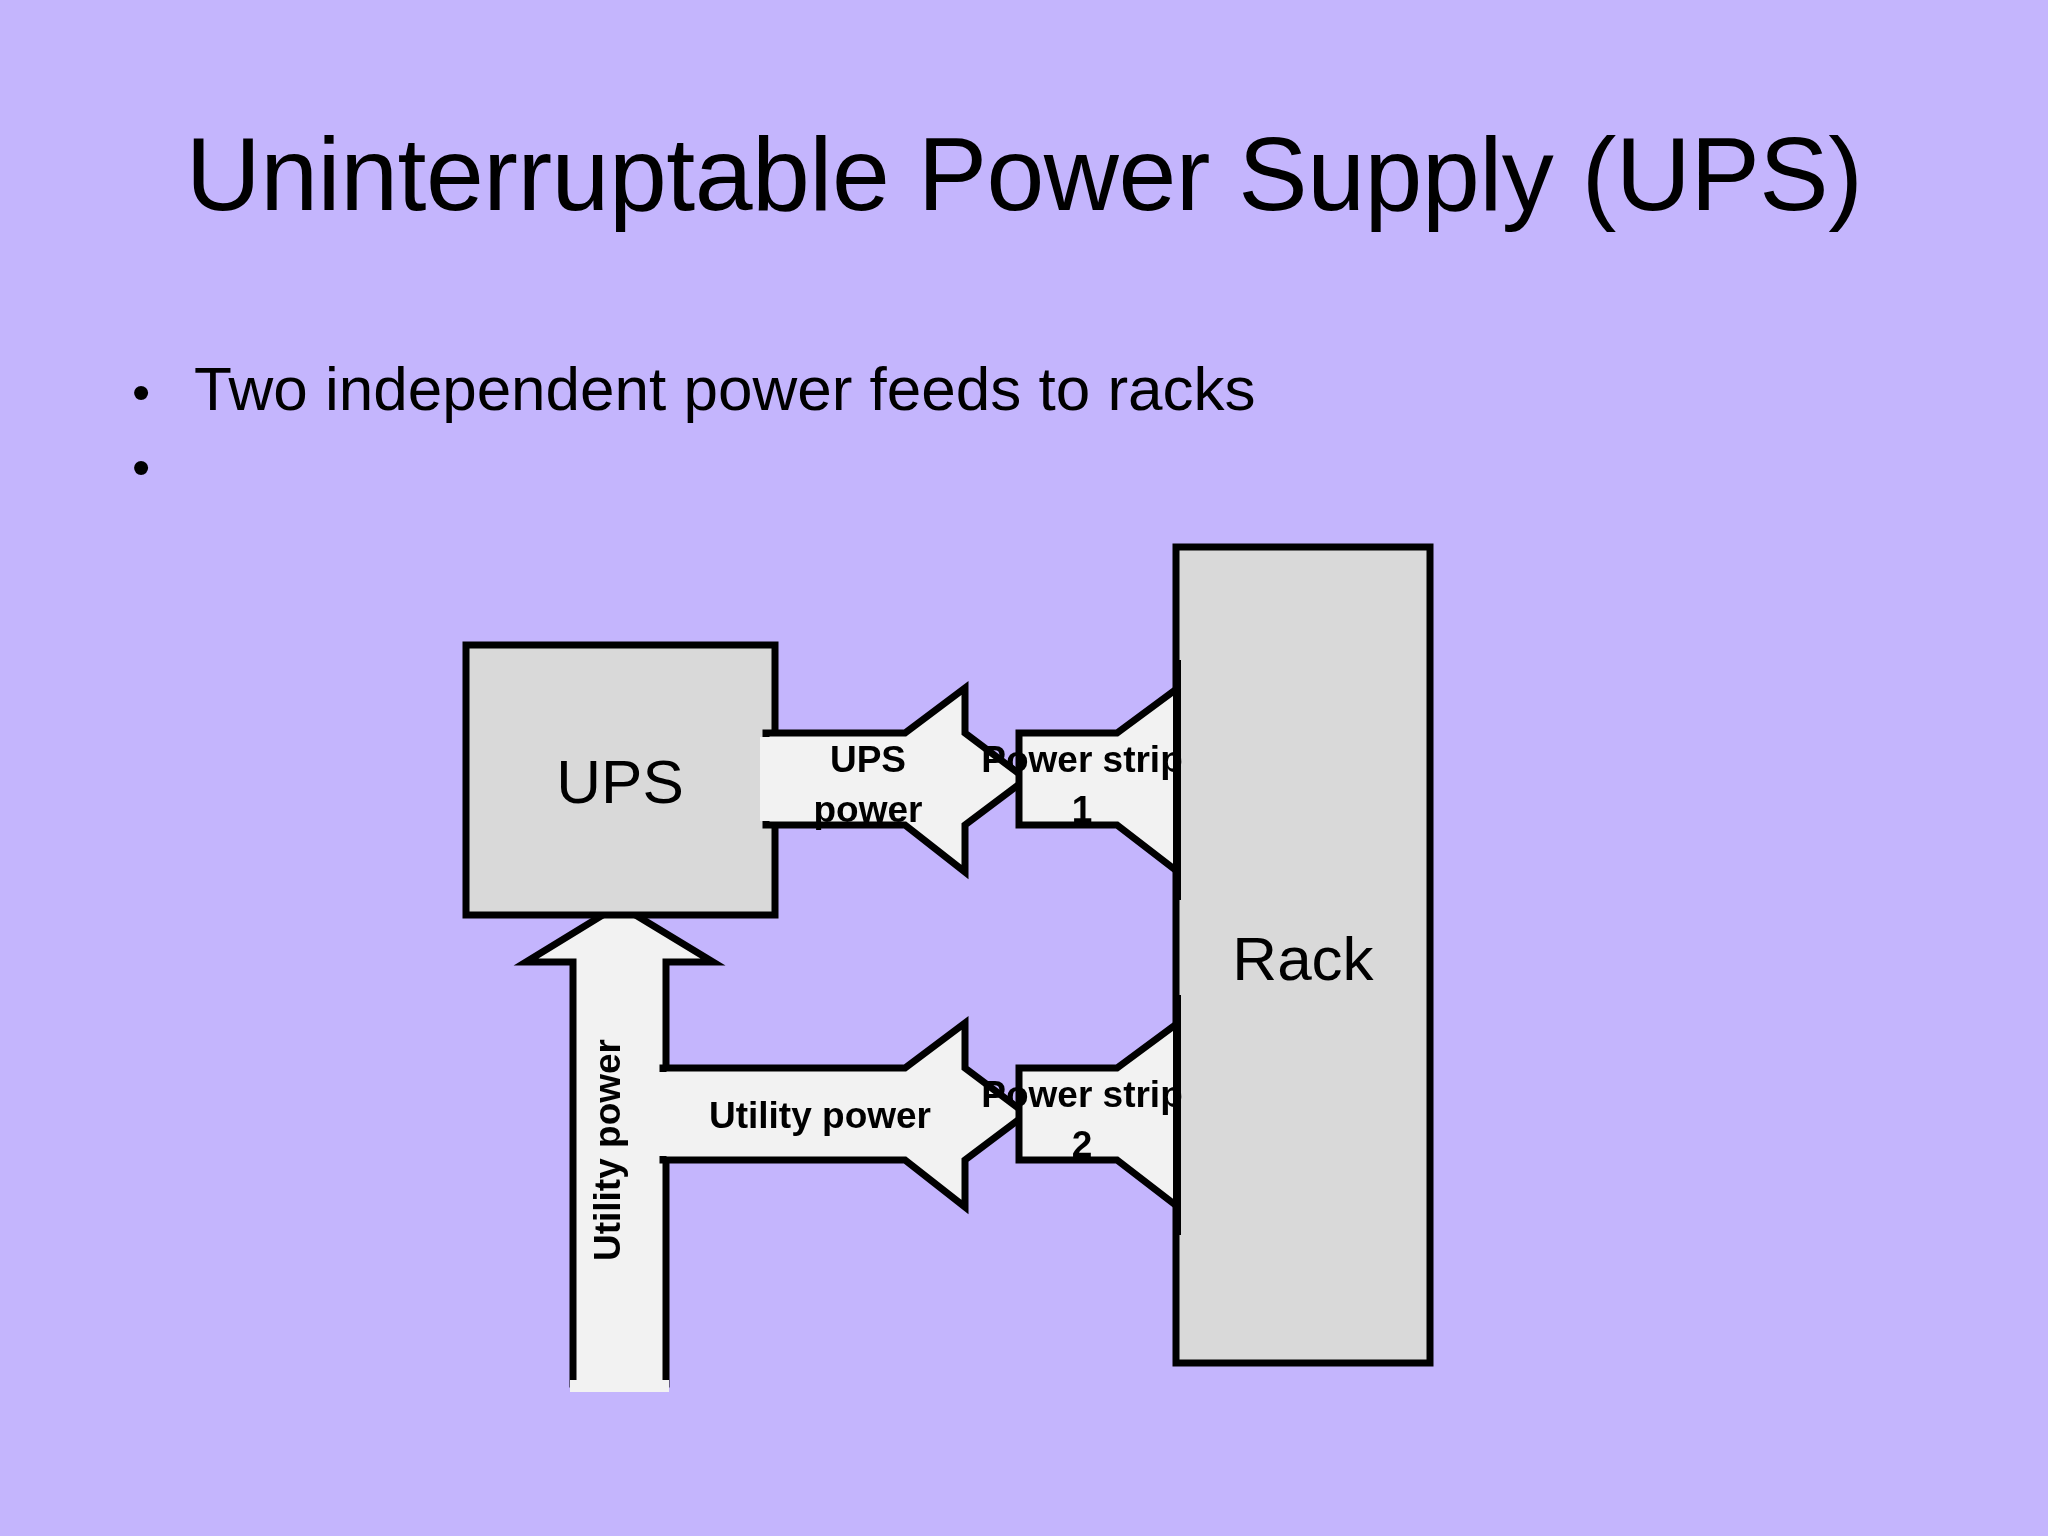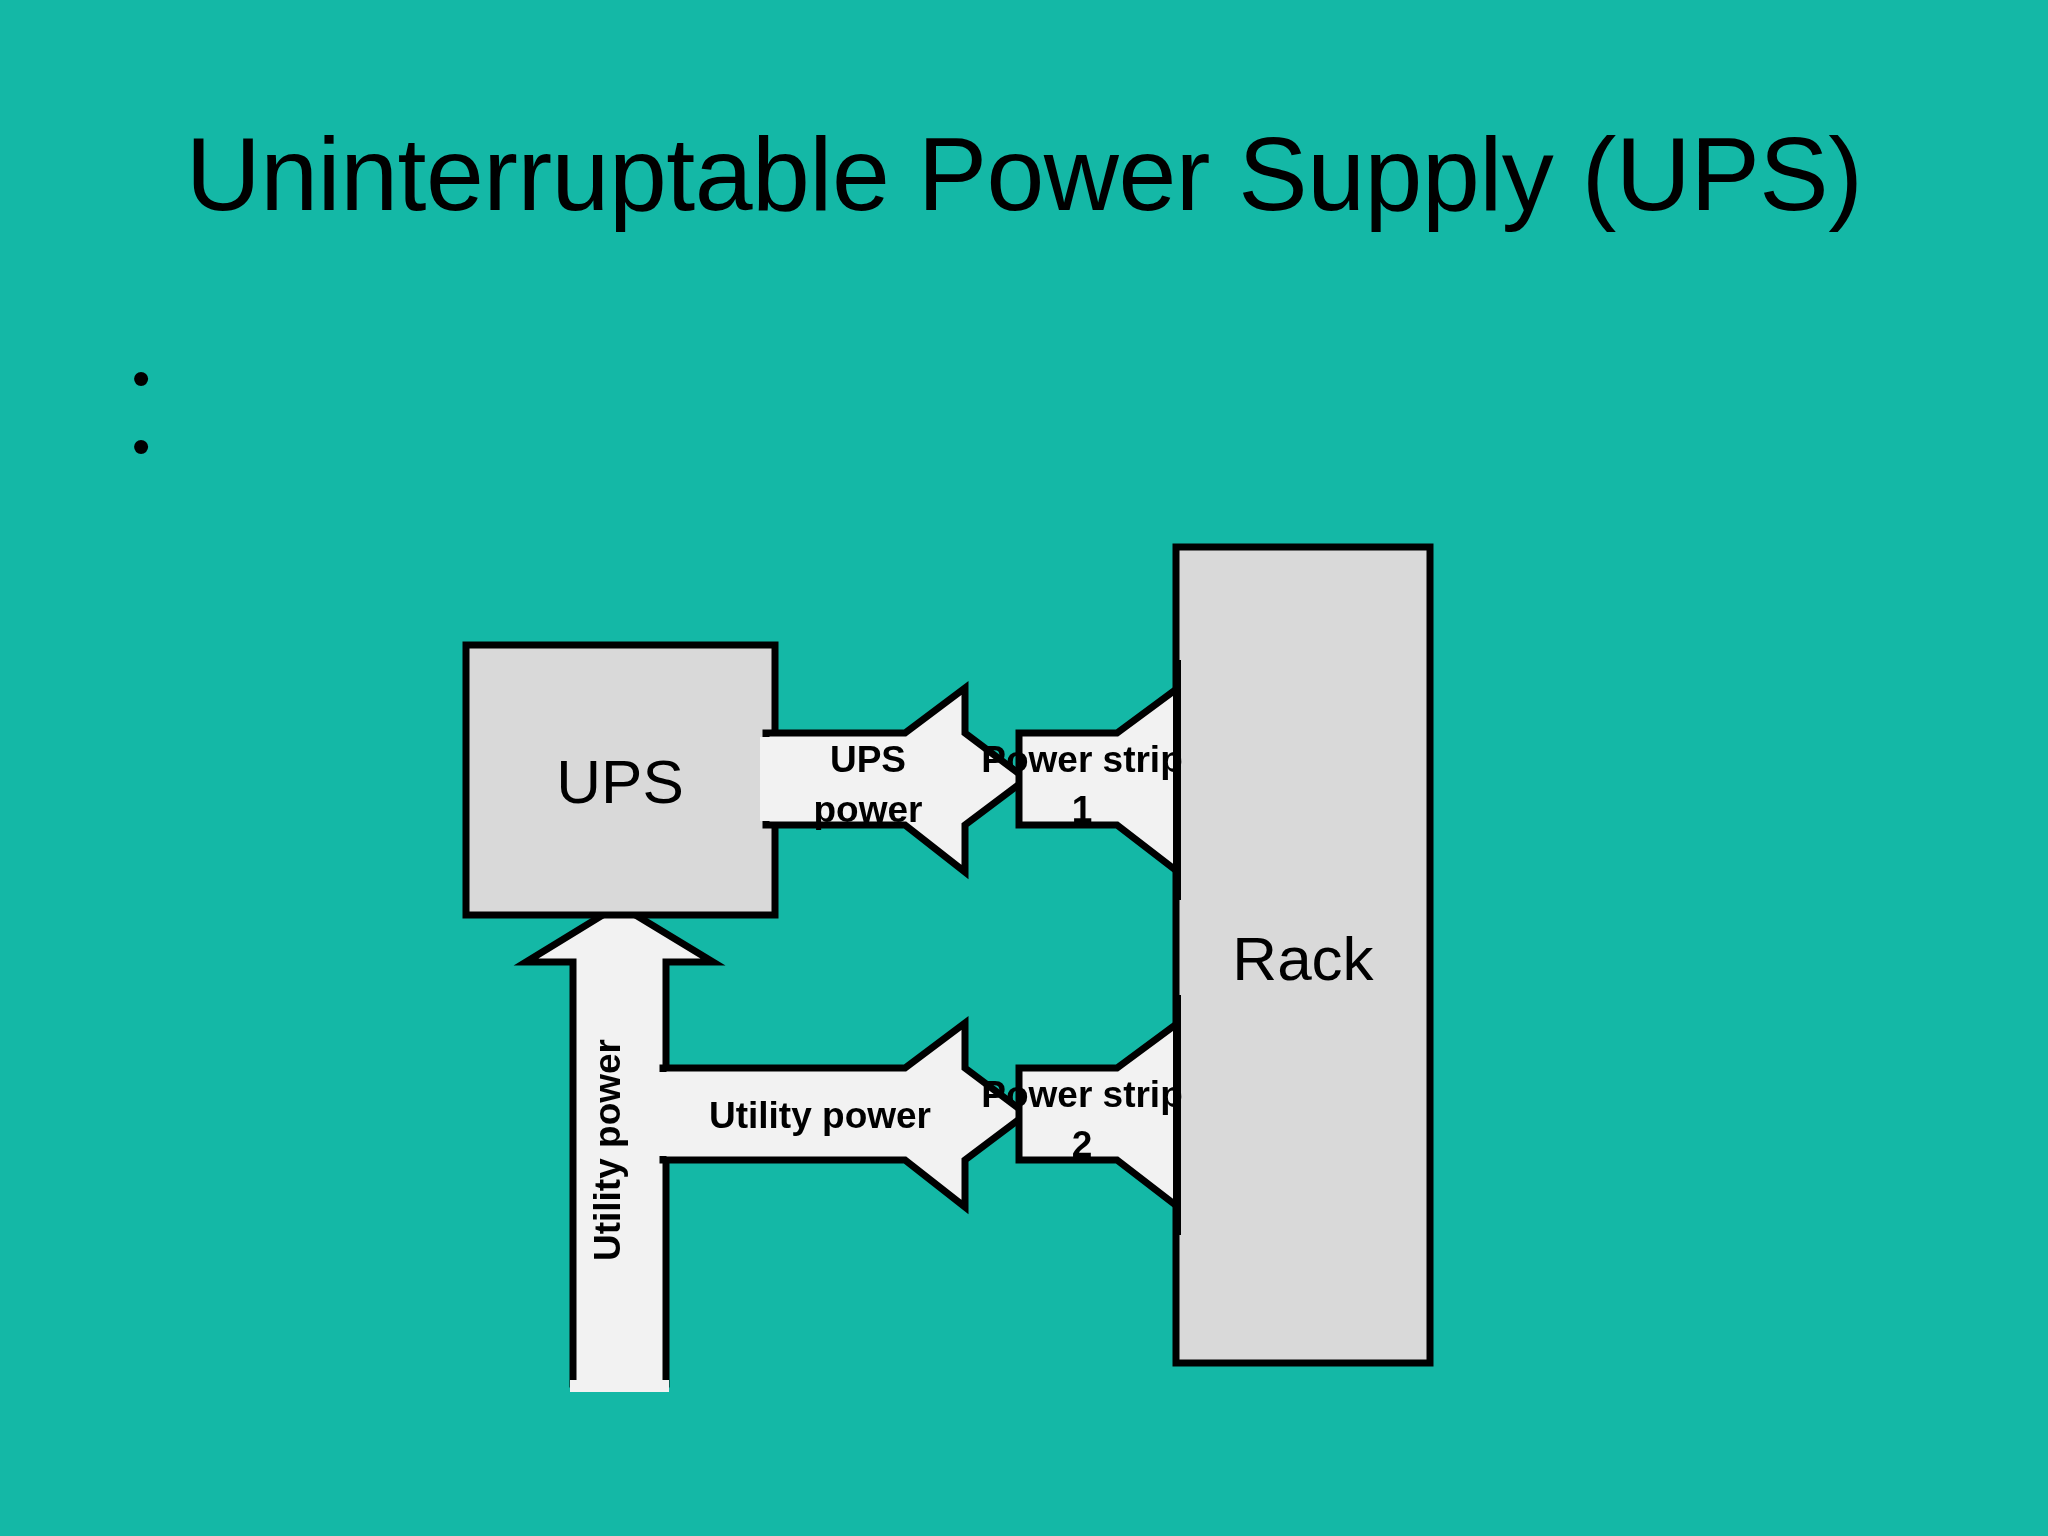--- a/index.html
+++ b/index.html
@@ -11,21 +11,21 @@
     width: 2048px;
     height: 1536px;
     position: relative;
     overflow: hidden;
     font-family: "Liberation Sans", sans-serif;
     color: #000000;
   }
   .slide {
     position: absolute;
     inset: 0;
-    background: #14b8a6;
+    background: #c4b5fd;
   }
   .slide-title {
     position: absolute;
     top: 120px;
     left: 0;
     width: 2048px;
     text-align: center;
     font-size: 104px;
     line-height: 1.05;
     font-weight: 400;
@@ -85,20 +85,21 @@
 </head>
 <body>
 
 <div class="slide">
 
   <div class="slide-title">Uninterruptable Power Supply (UPS)</div>
 
   <div class="bullet-list">
     <div class="bullet-row">
       <span class="bullet-mark">•</span>
+      <span class="bullet-text">Two independent power feeds to racks</span>
     </div>
     <div class="bullet-row">
       <span class="bullet-mark">•</span>
     </div>
   </div>
 
   <div class="diagram-wrap">
     <svg class="diagram" viewBox="0 0 2048 1536" xmlns="http://www.w3.org/2000/svg">
 
       <g>

